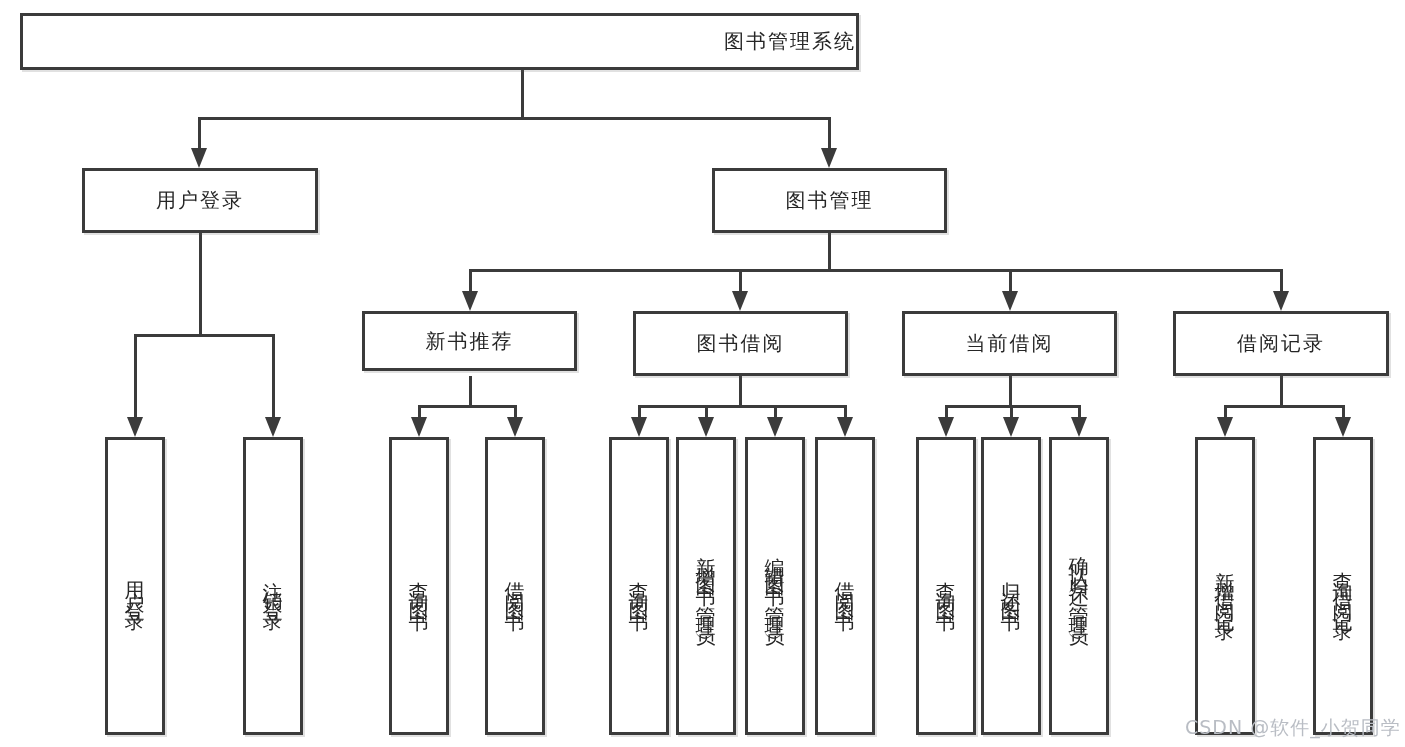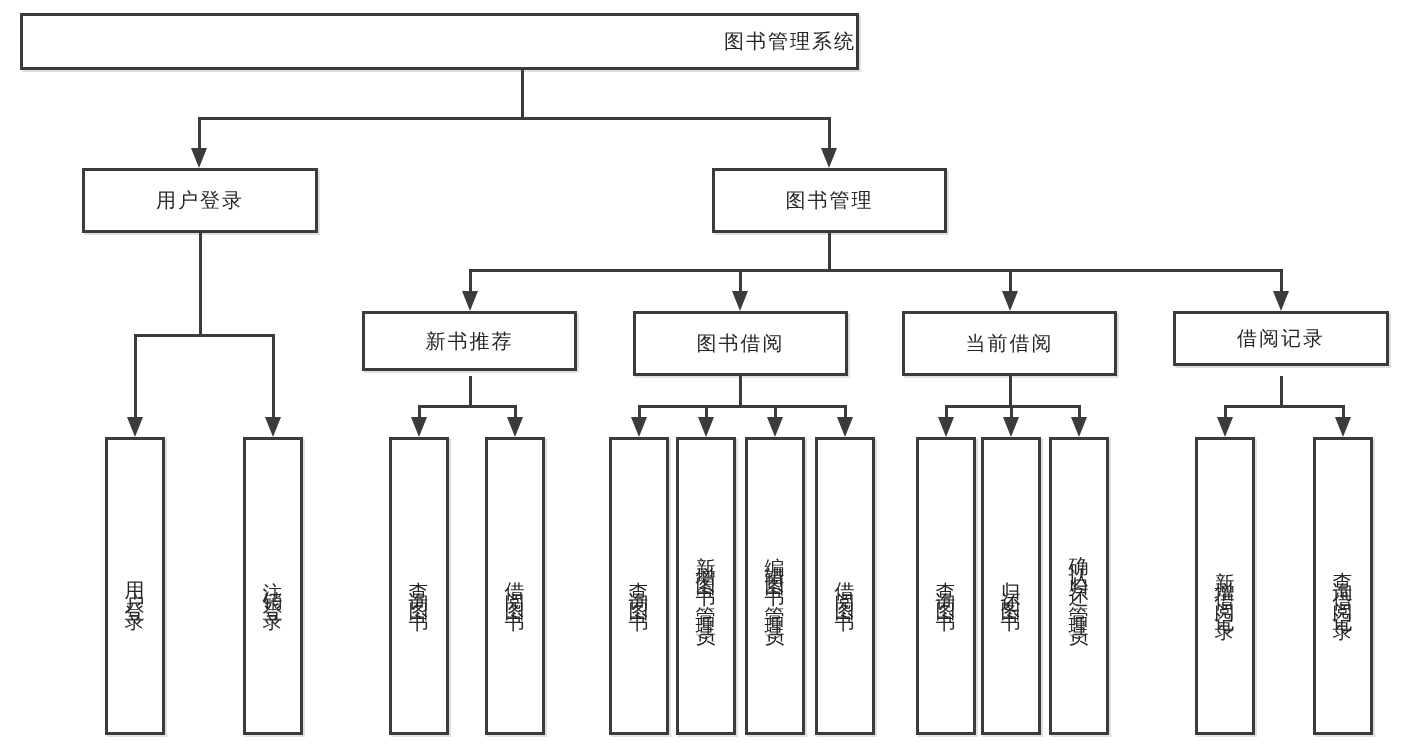--- a/index.html
+++ b/index.html
@@ -137,21 +137,21 @@
 
   <div class="node" style="left:362px; top:311px; width:215px; height:60px;">
     <span>新书推荐</span>
   </div>
   <div class="node" style="left:633px; top:311px; width:215px; height:65px;align-items:center;">
     <span>图书借阅</span>
   </div>
   <div class="node" style="left:902px; top:311px; width:215px; height:65px;">
     <span>当前借阅</span>
   </div>
-  <div class="node" style="left:1173px; top:311px; width:216px; height:55px;">
+  <div class="node" style="left:1173px; top:311px; width:216px; height:65px;">
     <span>借阅记录</span>
   </div>
 
   <div class="node" style="left:105px; top:437px; width:60px; height:298px;">
     <span class="vtext">用户登录</span>
   </div>
   <div class="node" style="left:243px; top:437px; width:60px; height:298px;">
     <span class="vtext">注销登录</span>
   </div>
 
@@ -185,14 +185,15 @@
     <span class="vtext">确认归还（管理员）</span>
   </div>
 
   <div class="node" style="left:1195px; top:437px; width:60px; height:298px;">
     <span class="vtext">新增借阅记录</span>
   </div>
   <div class="node" style="left:1313px; top:437px; width:60px; height:298px;">
     <span class="vtext">查询借阅记录</span>
   </div>
 
+  <div class="watermark">CSDN @软件_小贺同学</div>
 
 </div>
 
 </body></html>

